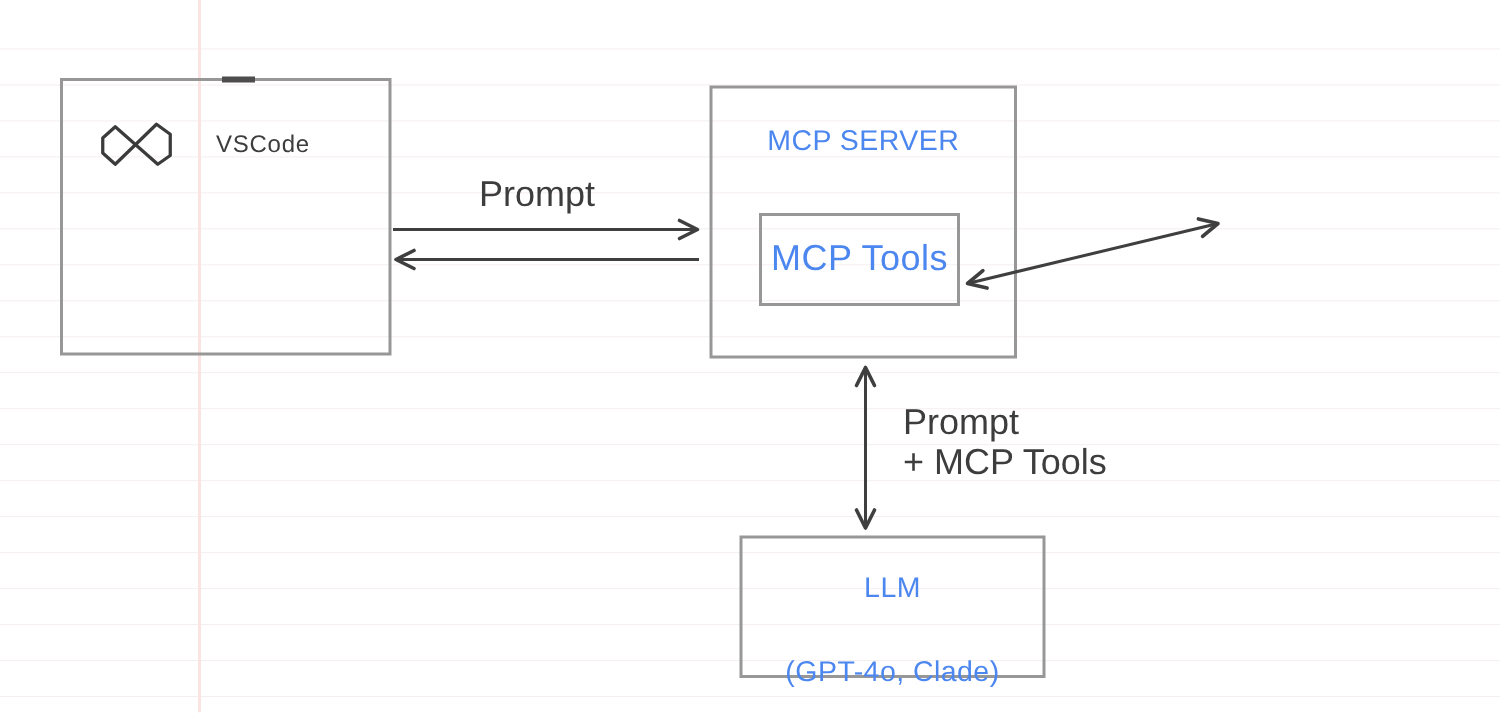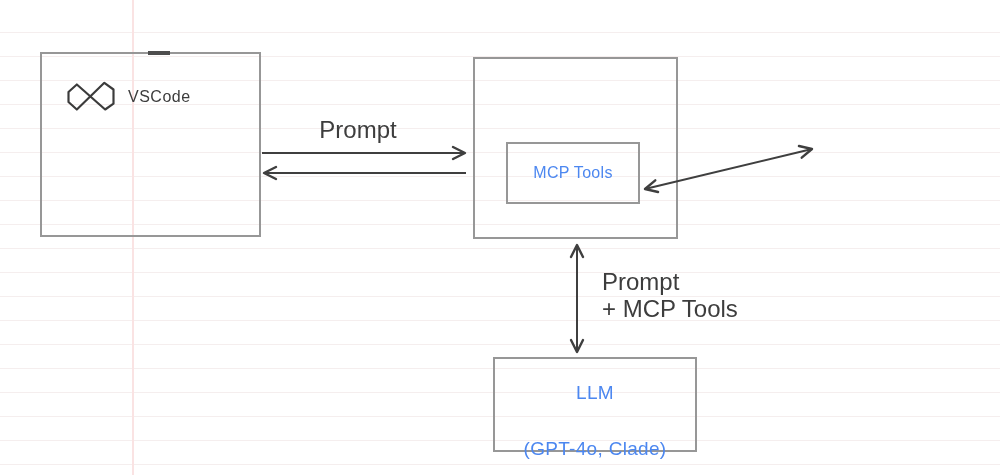--- a/index.html
+++ b/index.html
@@ -54,21 +54,21 @@
     color: #4c87f0;
     font-size: 19px;
     letter-spacing: 0.3px;
     white-space: nowrap;
   }
   .client-head {
     position: absolute;
     left: 24px; top: 22px;
     display: flex;
     align-items: center;
-    gap: 12px;
+    gap: 28px;
   }
   .vscode-text {
     color: #3d3d3d;
     font-size: 16px;
     letter-spacing: 0.5px;
   }
   .client-title {
     position: absolute;
     left: 0; top: 92px;
     width: 196px;
@@ -122,22 +122,23 @@
     <div class="client-head">
       <svg width="50" height="42" viewBox="0 0 60 46">
         <path d="M 3 29 L 3 17 L 13 8 L 47 38 L 57 31 L 57 14 L 46 6 L 13 38 Z" fill="none" stroke="#3b3b3b" stroke-width="2.6" stroke-linejoin="round"></path>
       </svg>
       <span class="vscode-text">VSCode</span>
     </div>
   </div>
   <div class="notch"></div>
 
   <div class="box server-box">
+    <div class="server-title blue-label">MCP SERVER</div>
     <div class="box tools-box">
-      <span class="blue-label" style="font-size:16px;">MCP Tools</span>
+      <span class="blue-label" style="font-size:24px;">MCP Tools</span>
     </div>
   </div>
 
 
   <div class="box llm-box">
     <div class="blue-label llm-line">LLM</div>
     <div class="blue-label llm-line">(GPT-4o, Clade)</div>
   </div>
 
   <div class="edge-label lbl-prompt">Prompt</div>

